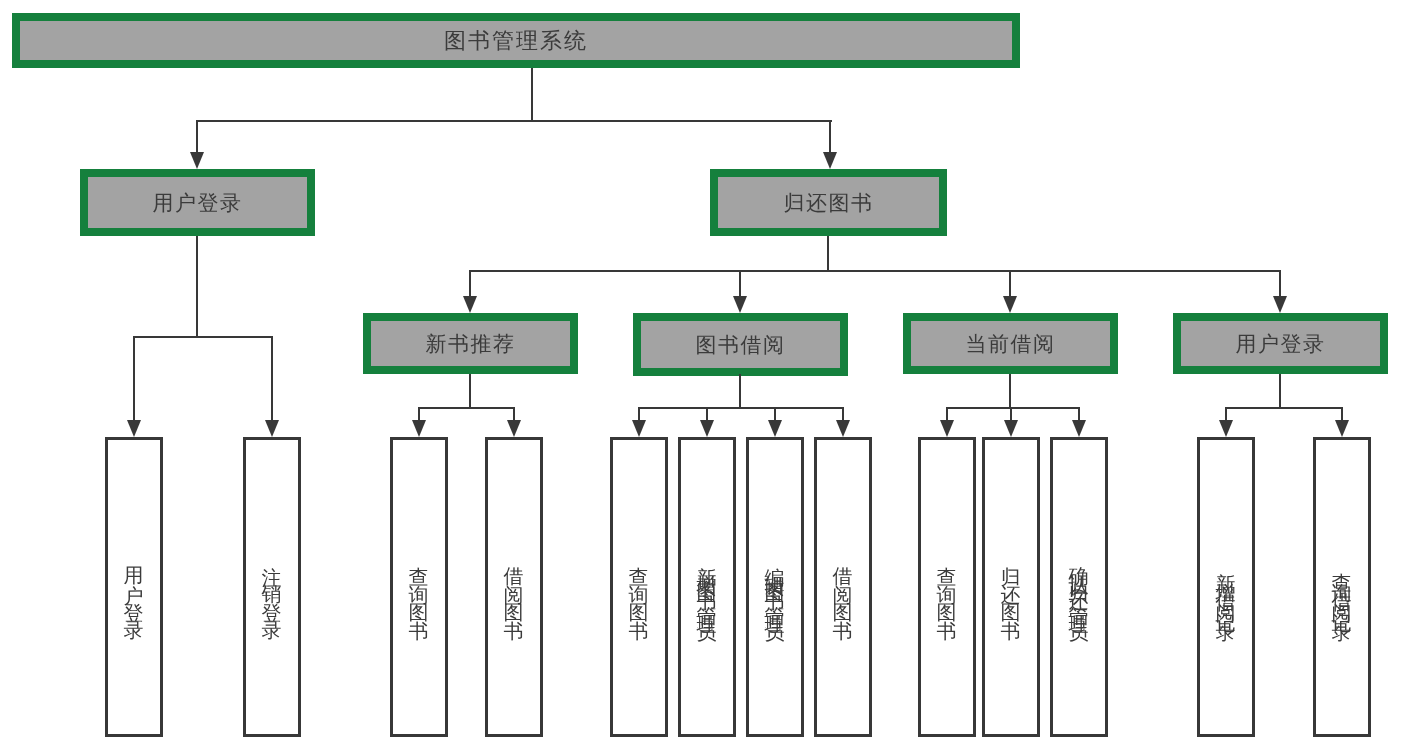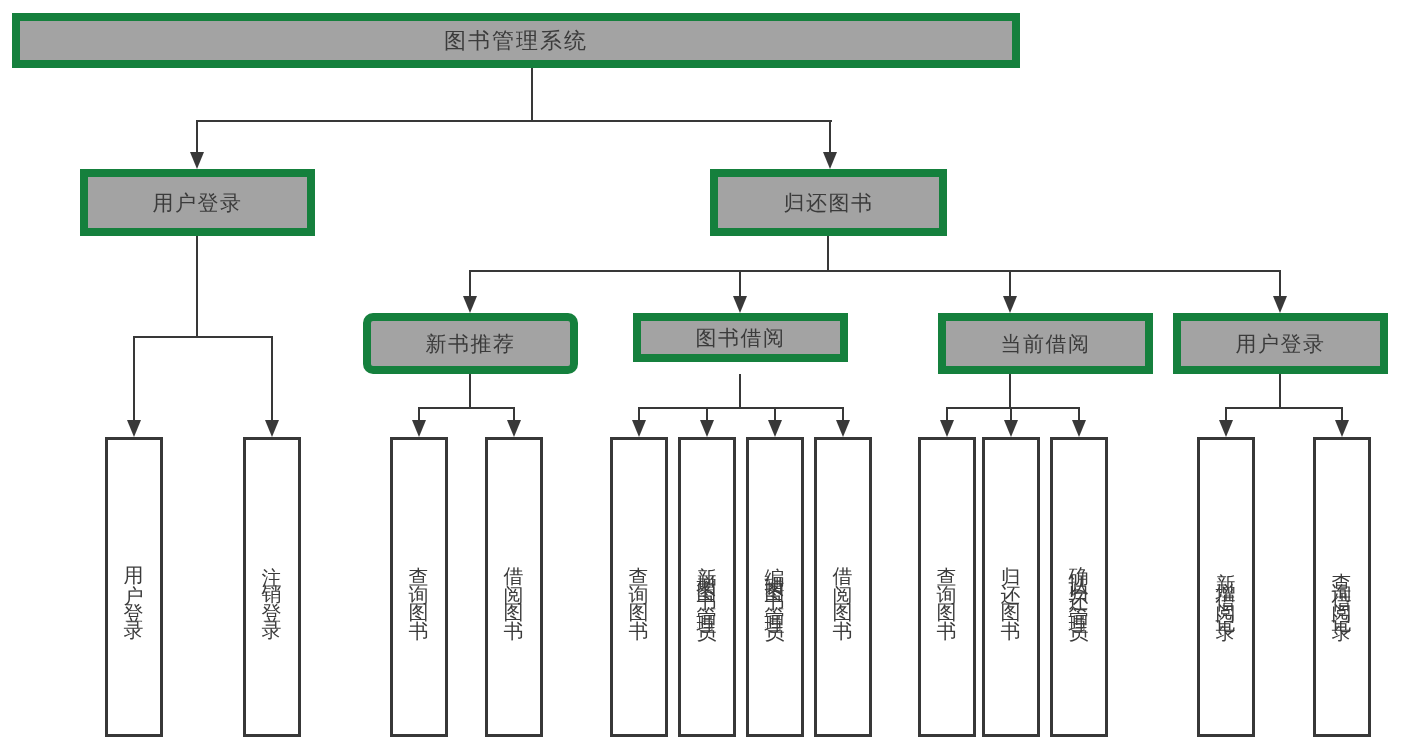--- a/index.html
+++ b/index.html
@@ -107,27 +107,27 @@
   <div class="hline" style="left:470px; top:270px; width:811px;"></div>
   <div class="vline" style="left:469px; top:270px; height:28px;"></div>
   <div class="arr" style="left:463px; top:296px;"></div>
   <div class="vline" style="left:739px; top:270px; height:28px;"></div>
   <div class="arr" style="left:733px; top:296px;"></div>
   <div class="vline" style="left:1009px; top:270px; height:28px;"></div>
   <div class="arr" style="left:1003px; top:296px;"></div>
   <div class="vline" style="left:1279px; top:270px; height:28px;"></div>
   <div class="arr" style="left:1273px; top:296px;"></div>
 
-  <div class="node hlabel" style="left:363px; top:313px; width:215px; height:61px;border-radius:10px;">
+  <div class="node hlabel" style="left:363px; top:313px; width:215px; height:61px;">
     <span>新书推荐</span>
   </div>
-  <div class="node hlabel" style="left:633px; top:313px; width:215px; height:49px;">
+  <div class="node hlabel" style="left:633px; top:313px; width:215px; height:63px;">
     <span>图书借阅</span>
   </div>
-  <div class="node hlabel" style="left:938px; top:313px; width:215px; height:61px;">
+  <div class="node hlabel" style="left:903px; top:313px; width:215px; height:61px;">
     <span>当前借阅</span>
   </div>
   <div class="node hlabel" style="left:1173px; top:313px; width:215px; height:61px;">
     <span>用户登录</span>
   </div>
 
   <div class="vline" style="left:469px; top:374px; height:35px;"></div>
   <div class="hline" style="left:418px; top:407px; width:97px;"></div>
   <div class="vline" style="left:418px; top:407px; height:15px;"></div>
   <div class="arr" style="left:412px; top:420px;"></div>

